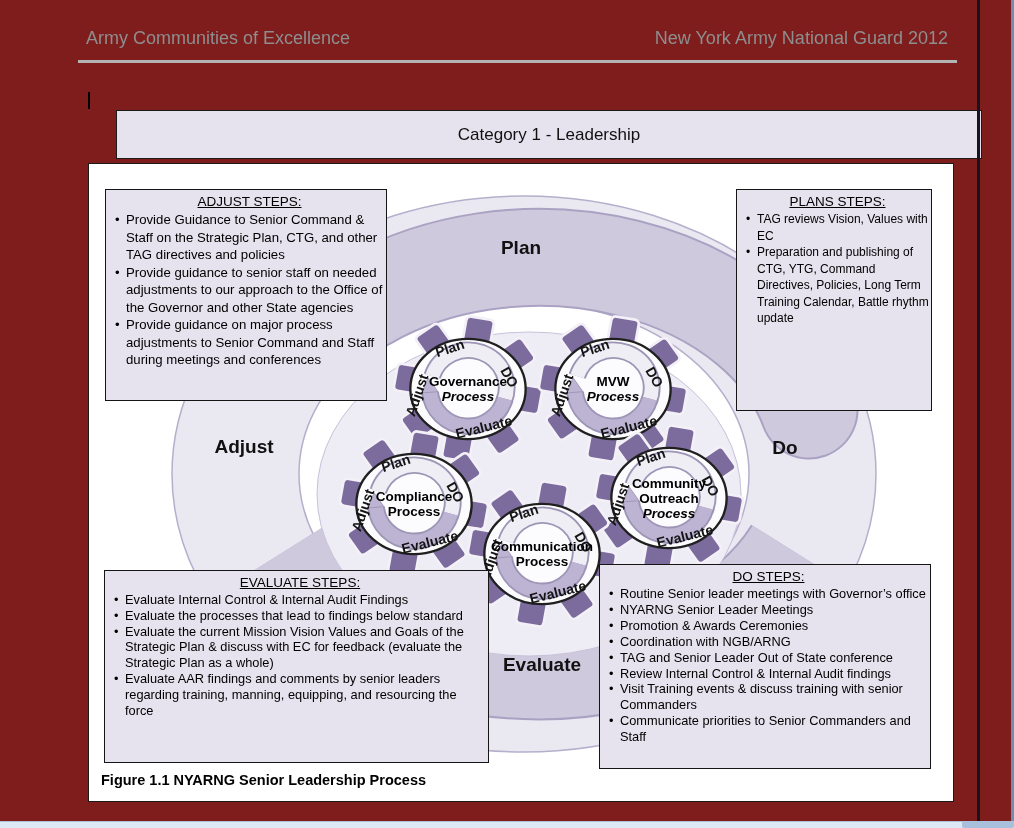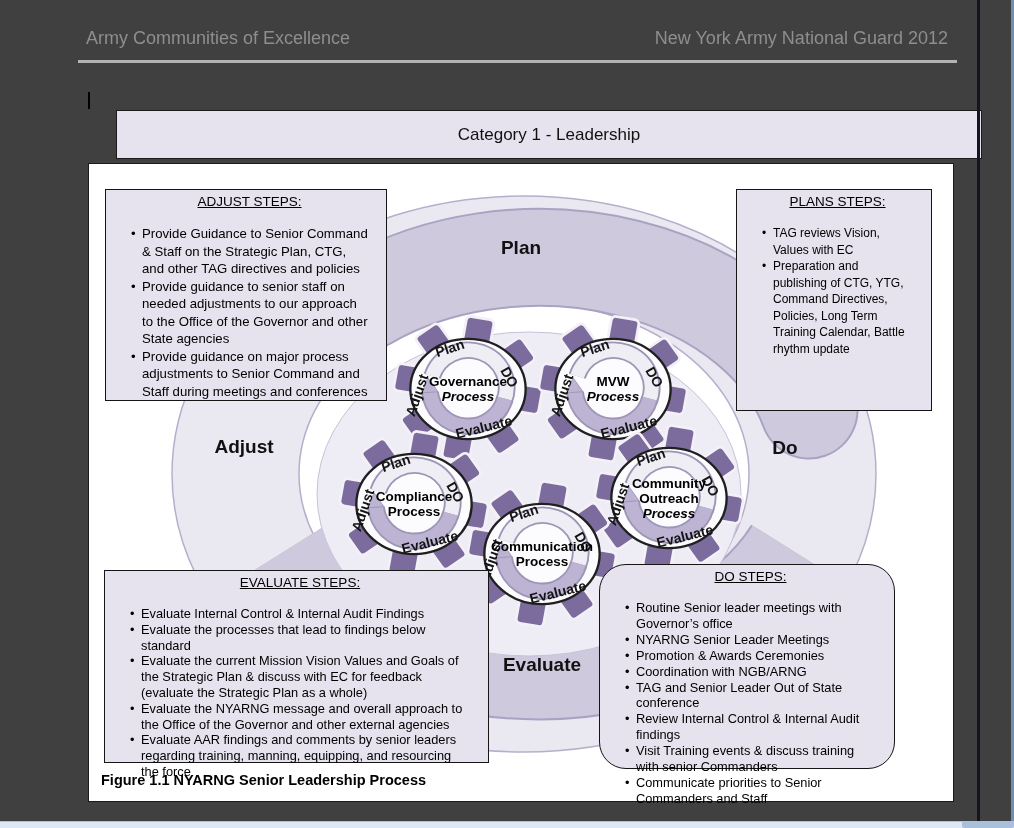--- a/index.html
+++ b/index.html
@@ -1,17 +1,17 @@
 <!DOCTYPE html>
 <html><head>
 <meta charset="utf-8">
 <style>
   html,body{margin:0;padding:0;}
   body{font-family:"Liberation Sans", sans-serif; background:#fff;}
-  .screen{position:relative;width:1014px;height:828px;background:#404040;overflow:hidden;}
+  .screen{position:relative;width:1014px;height:828px;background:#7f1d1d;overflow:hidden;}
 
   
   .hdr-left{position:absolute;left:86px;top:28px;font-size:18px;color:#8e8e8e;}
   .hdr-right{position:absolute;right:66px;top:28px;font-size:18px;color:#8e8e8e;}
   .hdr-rule{position:absolute;left:78px;top:60px;width:879px;height:3px;background:#b3b3b3;}
   .text-cursor{position:absolute;left:88px;top:92px;width:2px;height:17px;background:#000;}
 
   
   .catbar{position:absolute;left:88px;top:110px;width:864px;height:47px;background:#e6e3ee;
           border:1px solid #1b1b1b;display:flex;align-items:center;justify-content:center;
@@ -39,30 +39,30 @@
   .gcenter{position:absolute;left:43px;top:0;width:100px;height:164px;display:flex;flex-direction:column;
            align-items:center;justify-content:center;text-align:center;pointer-events:none;}
   .gtitle{font-size:13.5px;font-weight:bold;color:#000;line-height:15px;}
   .gsub{font-size:13.5px;font-weight:bold;color:#000;line-height:15px;}
   .gsub.it{font-style:italic;}
 
   
   .stepbox{position:absolute;background:#e6e3ee;border:1px solid #151515;padding:4px 0 2px 7px;
            color:#000;box-sizing:border-box;}
   .stepbox .title{text-align:center;text-decoration:underline;font-size:13.5px;margin-bottom:2px;}
-  .stepbox ul{margin:16px;padding:0;list-style:none;}
+  .stepbox ul{margin:0;padding:0;list-style:none;}
   .stepbox li{position:relative;padding-left:13px;}
   .stepbox li::before{content:"\2022";position:absolute;left:2px;top:0;}
   .box-adjust{left:16px;top:25px;width:282px;height:212px;}
   .box-adjust li{font-size:13.2px;line-height:17.5px;}
   .box-plans{left:647px;top:25px;width:196px;height:222px;}
   .box-plans li{font-size:12px;line-height:16.5px;}
   .box-evaluate{left:15px;top:406px;width:385px;height:193px;}
   .box-evaluate li{font-size:12.8px;line-height:15.8px;}
-  .box-do{left:510px;top:400px;width:296px;height:205px;border-radius:27px;}
+  .box-do{left:510px;top:400px;width:332px;height:205px;}
   .box-do li{font-size:12.8px;line-height:15.9px;}
 
   .caption{position:absolute;left:12px;top:608px;font-size:14.5px;font-weight:bold;color:#000;}
 
   
   .win-border-right{position:absolute;left:977px;top:0;width:3px;height:821px;background:#15151f;}
   .win-edge-right{position:absolute;right:0;top:0;width:3px;height:828px;background:#6e8fb5;}
   .hscroll-track{position:absolute;left:0;top:821px;width:1014px;height:7px;background:#dce8f6;border-top:1px solid #aebfd4;box-sizing:border-box;}
   .hscroll-thumb{position:absolute;left:962px;top:821px;width:52px;height:7px;background:#a9c0dc;border-radius:2px;}
 </style>
@@ -206,21 +206,20 @@
         <li>Preparation and publishing of CTG, YTG, Command Directives, Policies, Long Term Training Calendar, Battle rhythm update</li>
       </ul>
     </div>
 
     <div class="stepbox box-evaluate">
       <div class="title">EVALUATE STEPS:</div>
       <ul>
         <li>Evaluate Internal Control &amp; Internal Audit Findings</li>
         <li>Evaluate the processes that lead to findings below standard</li>
         <li>Evaluate the current Mission Vision Values and Goals of the Strategic Plan &amp; discuss with EC for feedback (evaluate the Strategic Plan as a whole)</li>
-        <li>Evaluate the NYARNG message and overall approach to the Office of the Governor and other external agencies</li>
         <li>Evaluate AAR findings and comments by senior leaders regarding training, manning, equipping, and resourcing the force</li>
       </ul>
     </div>
 
     <div class="stepbox box-do">
       <div class="title">DO STEPS:</div>
       <ul>
         <li>Routine Senior leader meetings with Governor’s office</li>
         <li>NYARNG Senior Leader Meetings</li>
         <li>Promotion &amp; Awards Ceremonies</li>

